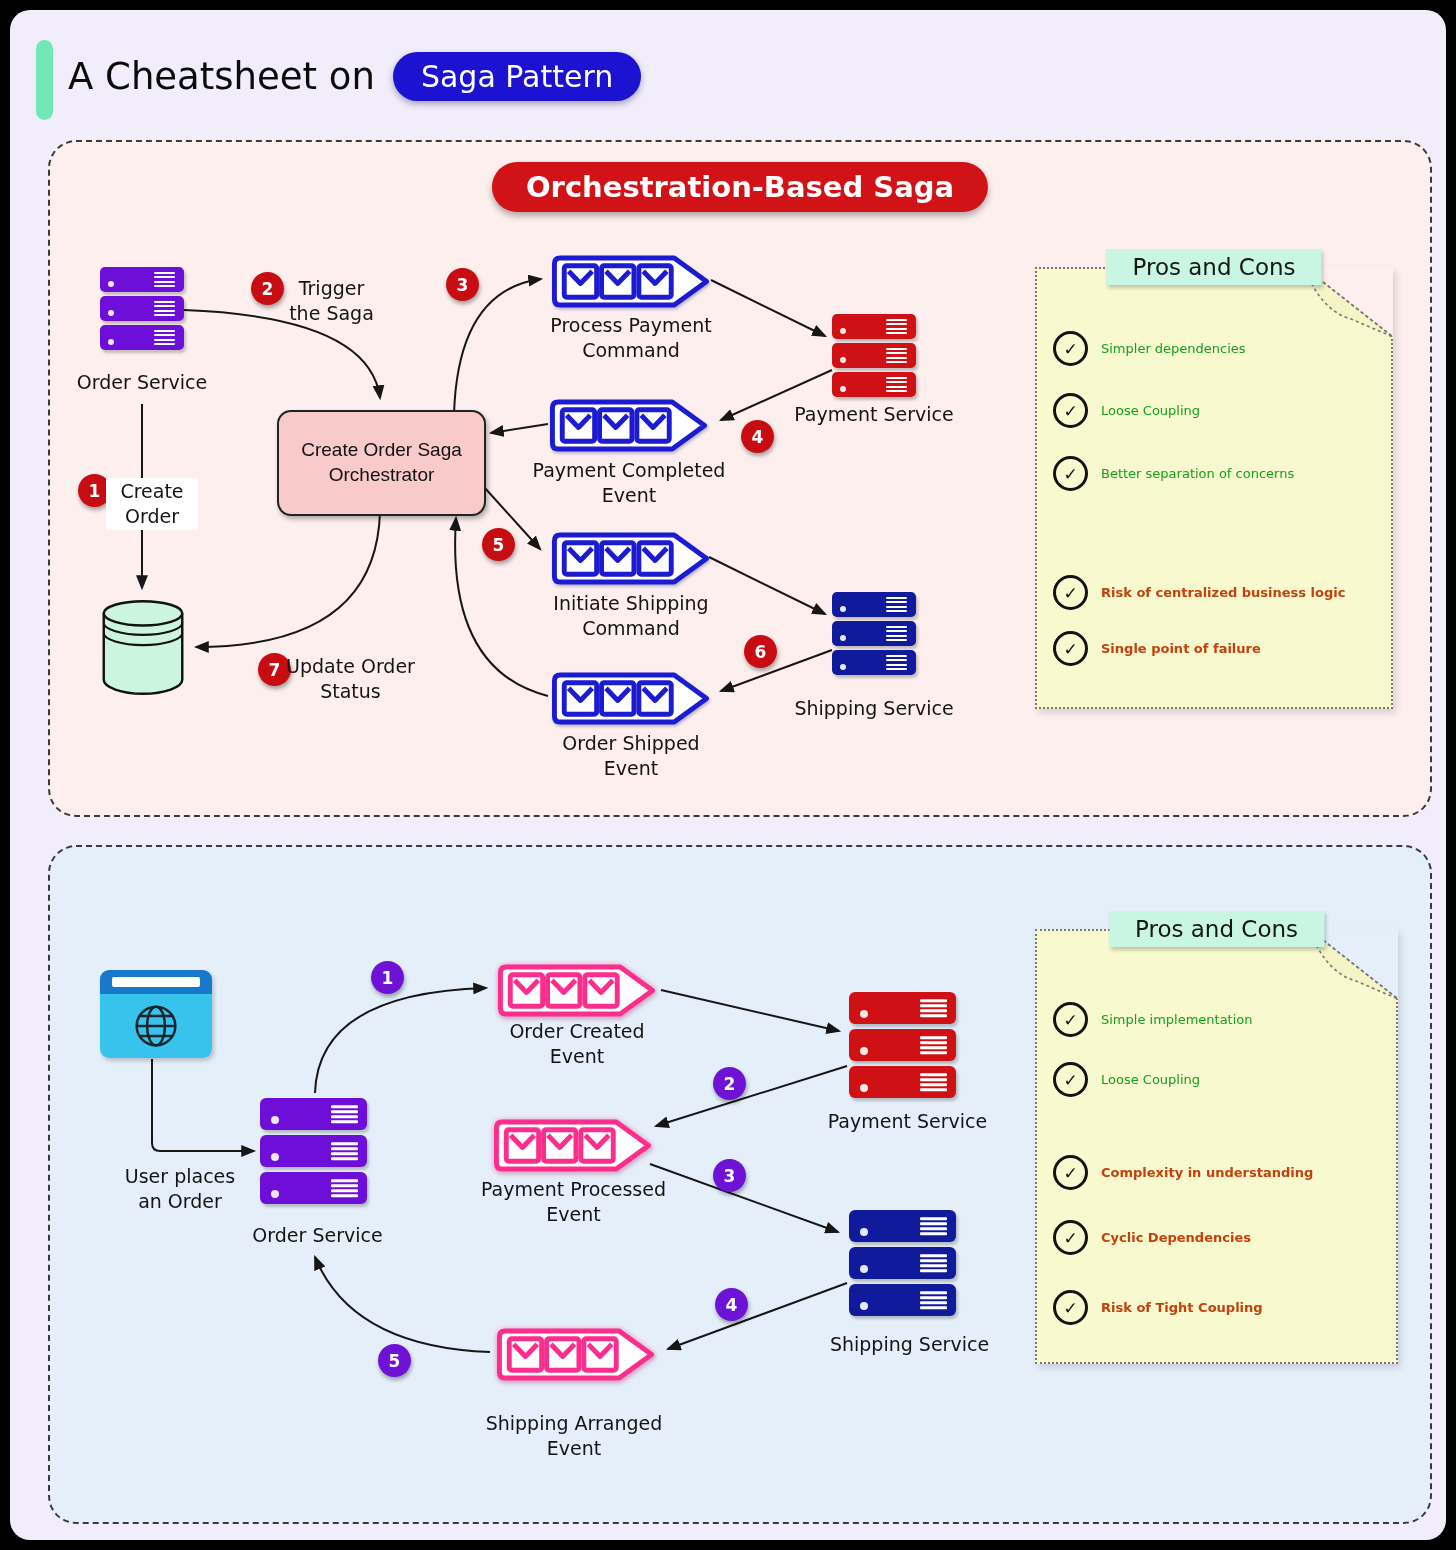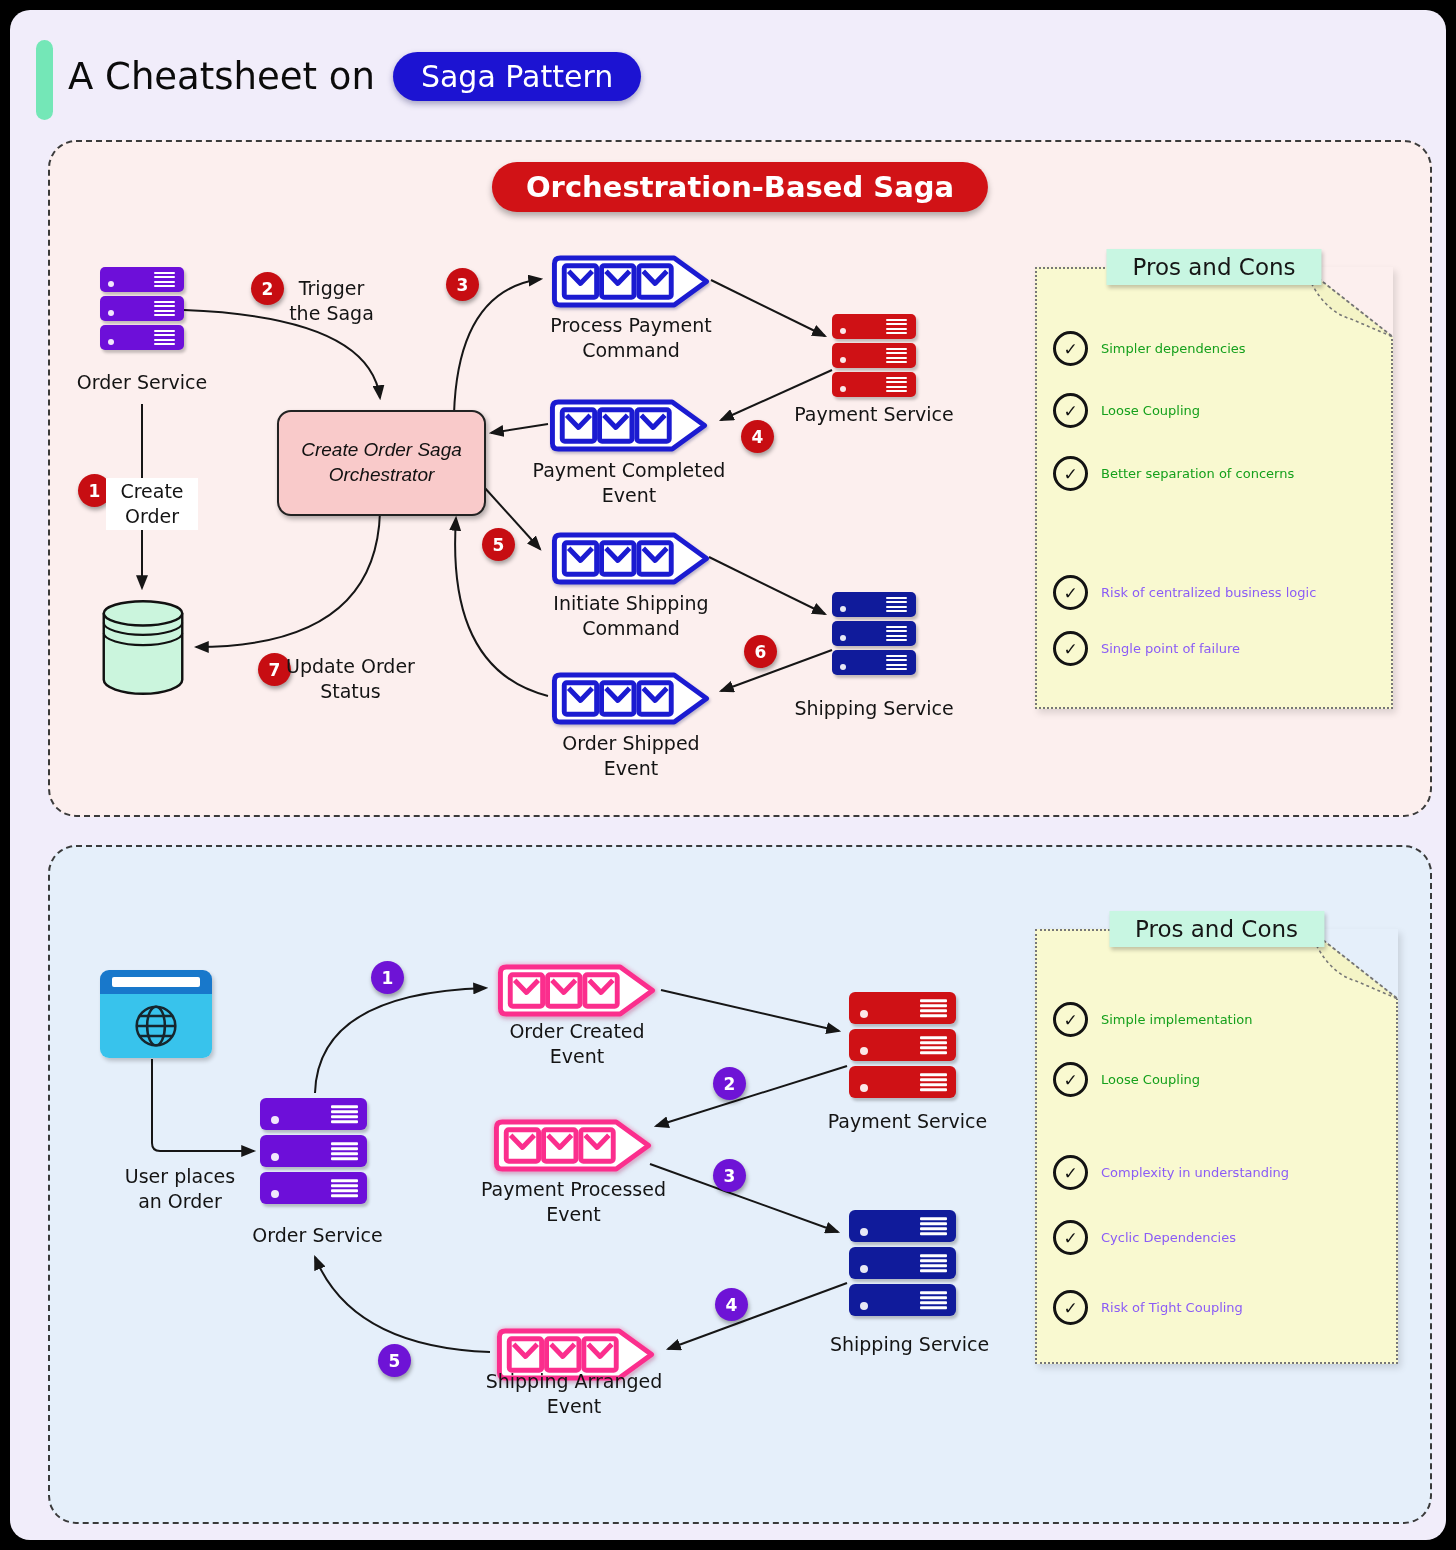--- a/index.html
+++ b/index.html
@@ -52,42 +52,42 @@
 
   
   .evq{position:absolute;}
   .evq.blue{color:#1b1bd1;filter:drop-shadow(1.5px 2.5px 1.5px rgba(60,60,120,.35));}
   .evq.pink{color:#fb2e8d;filter:drop-shadow(0 0 2.5px #f6a6cd) drop-shadow(1.5px 2.5px 1.5px rgba(120,40,90,.3));}
 
   
   .orchestrator{position:absolute;left:227px;top:268px;width:205px;height:102px;background:#f9caca;border:2px solid #222;
     border-radius:14px;display:flex;align-items:center;justify-content:center;text-align:center;
     font-family:"Liberation Sans",sans-serif;font-size:19px;color:#111;white-space:pre-line;line-height:1.3;
-    box-shadow:2px 3px 5px rgba(0,0,0,.3);font-style:italic;}
+    box-shadow:2px 3px 5px rgba(0,0,0,.3);}
 
   
   .browser{position:absolute;left:50px;top:123px;width:112px;height:88px;border-radius:9px;overflow:hidden;
     box-shadow:2px 3px 4px rgba(0,0,0,.2);}
   .b-top{height:24px;background:#1878cb;position:relative;}
   .b-addr{position:absolute;left:12px;right:12px;top:7px;height:10px;background:#fff;border-radius:2px;}
   .b-body{height:64px;background:#38c3ec;display:flex;align-items:center;justify-content:center;}
 
   
   .note{position:absolute;background:#f9f9d0;border:2px dotted #777;box-shadow:3px 4px 7px rgba(0,0,0,.13);}
   .note.n1{left:985px;top:125px;width:354px;height:438px;}
   .note.n2{left:985px;top:82px;width:359px;height:431px;}
   .note-tab{position:absolute;top:-20px;left:50%;transform:translateX(-50%);background:#c8f6e2;padding:5px 26px;
     font-size:23px;color:#161616;white-space:nowrap;box-shadow:2px 3px 4px rgba(0,0,0,.22);}
   .fold{position:absolute;top:-2px;right:-2px;}
   .pc-item{position:absolute;left:16px;display:flex;align-items:center;gap:13px;}
   .chk{width:29px;height:29px;flex:none;border:3.2px solid #131313;border-radius:50%;display:flex;align-items:center;
     justify-content:center;font-size:17px;font-weight:bold;color:#131313;}
   .pc-label{font-size:13px;white-space:nowrap;}
   .pc-item.pro .pc-label{color:#15a01c;}
-  .pc-item.con .pc-label{color:#8b5cf6;}
+  .pc-item.con .pc-label{color:#c2410c;font-weight:bold;}
 
   .db-icon{position:absolute;left:50px;top:455px;}
 </style>
 </head>
 <body>
 
 <svg width="0" height="0" style="position:absolute" aria-hidden="true">
   <defs>
     <g id="envq" fill="#ffffff" stroke="currentColor" stroke-width="5" stroke-linejoin="round">
       <path d="M10 3 H126 L159 27 L126 51 H10 Q4 51 4 45 V9 Q4 3 10 3 Z"></path>
@@ -453,21 +453,21 @@
 
     <svg class="evq pink" style="left:440px;top:272px" width="166" height="53" viewBox="0 0 164 54">
         <use href="#envq"></use>
       </svg>
     <div class="lbl" style="left:421px;top:330px;width:205px">Payment Processed
 Event</div>
 
     <svg class="evq pink" style="left:443px;top:481px" width="166" height="53" viewBox="0 0 164 54">
         <use href="#envq"></use>
       </svg>
-    <div class="lbl" style="left:424px;top:522px;width:200px">Shipping Arranged
+    <div class="lbl" style="left:424px;top:564px;width:200px">Shipping Arranged
 Event</div>
 
     <div class="stepnum purple" style="left:321px;top:114px">1</div>
     <div class="stepnum purple" style="left:663px;top:220px">2</div>
     <div class="stepnum purple" style="left:663px;top:312px">3</div>
     <div class="stepnum purple" style="left:665px;top:441px">4</div>
     <div class="stepnum purple" style="left:328px;top:497px">5</div>
 
     <div class="note n2">
       <svg class="fold" width="92" height="72" viewBox="0 0 92 72">

